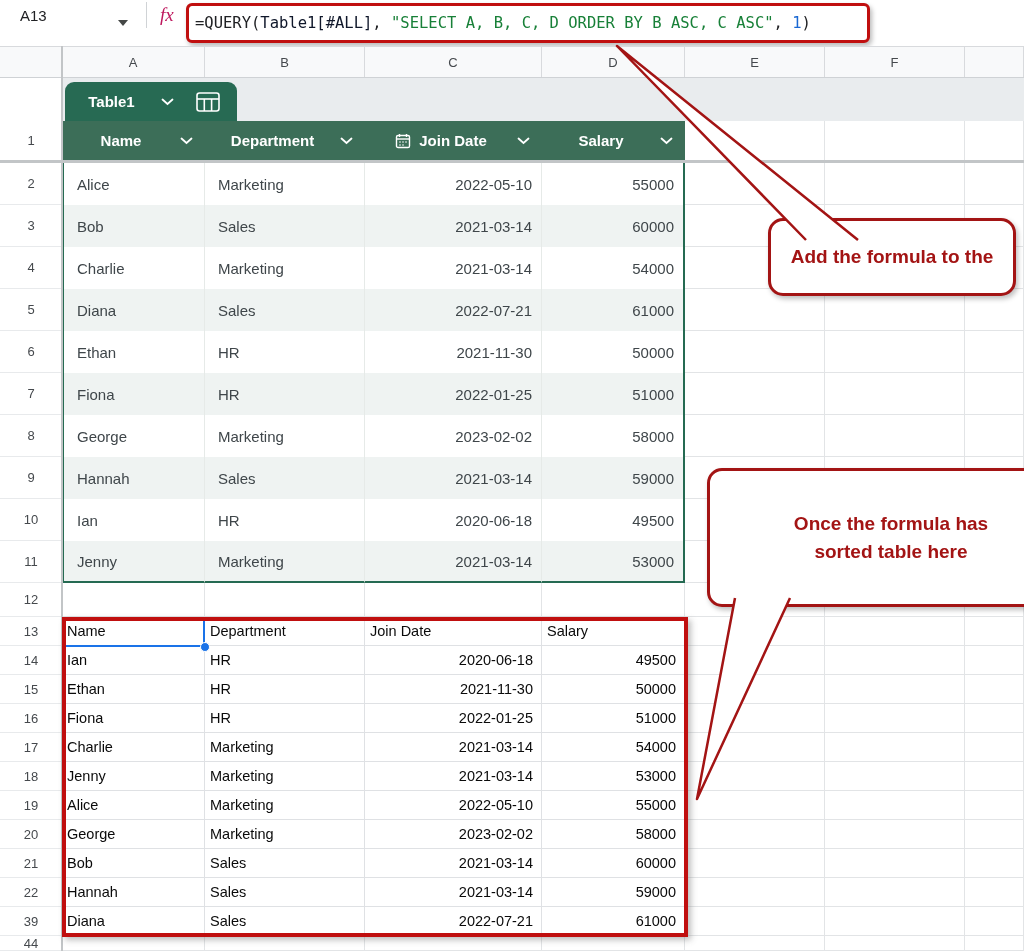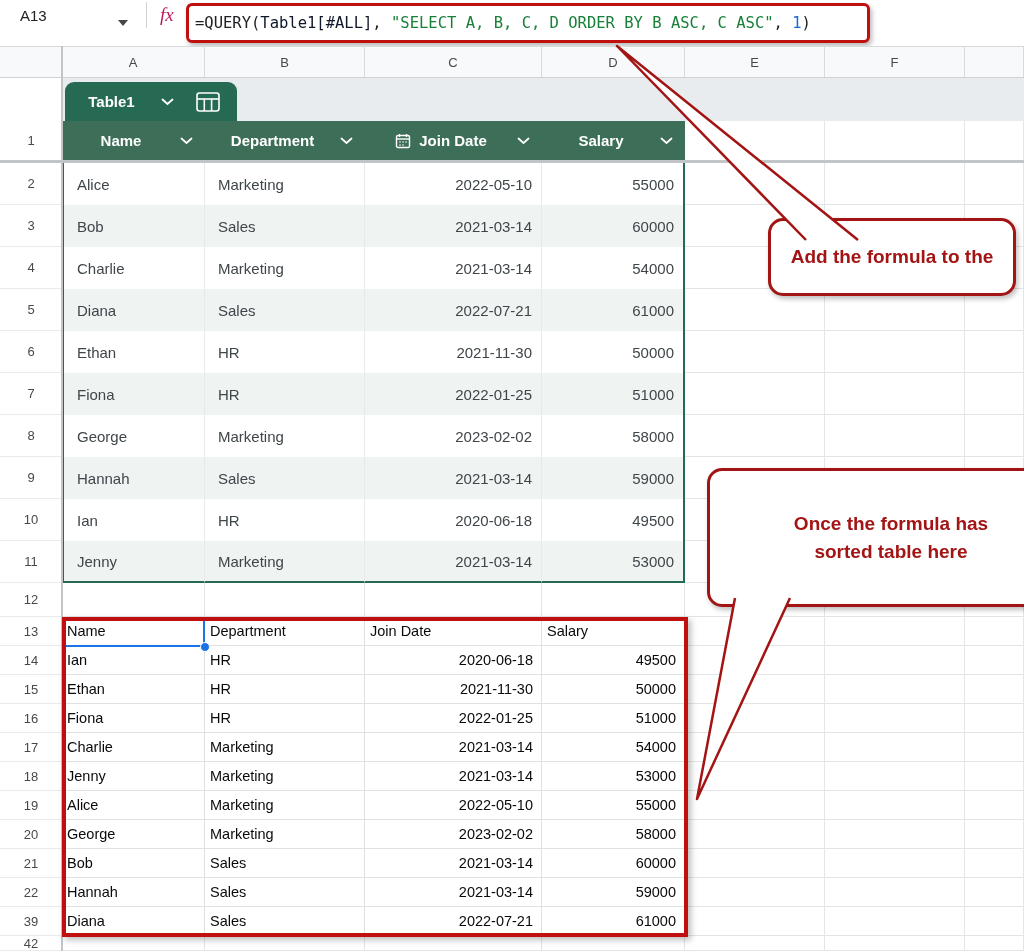--- a/index.html
+++ b/index.html
@@ -396,21 +396,21 @@
     <div class="cell cA t2">Diana</div>
     <div class="cell cB t2">Sales</div>
     <div class="cell cC t2 rgt">2022-07-21</div>
     <div class="cell cD t2 rgt">61000</div>
     <div class="cell cE"></div>
       <div class="cell cF"></div>
       <div class="cell cG"></div>
   </div>
 
   <div class="gr r15">
-    <div class="rn">42</div>
+    <div class="rn">44</div>
     <div class="cell cA"></div>
       <div class="cell cB"></div>
       <div class="cell cC"></div>
       <div class="cell cD"></div>
     <div class="cell cE"></div>
       <div class="cell cF"></div>
       <div class="cell cG"></div>
   </div>
 </div>
 

